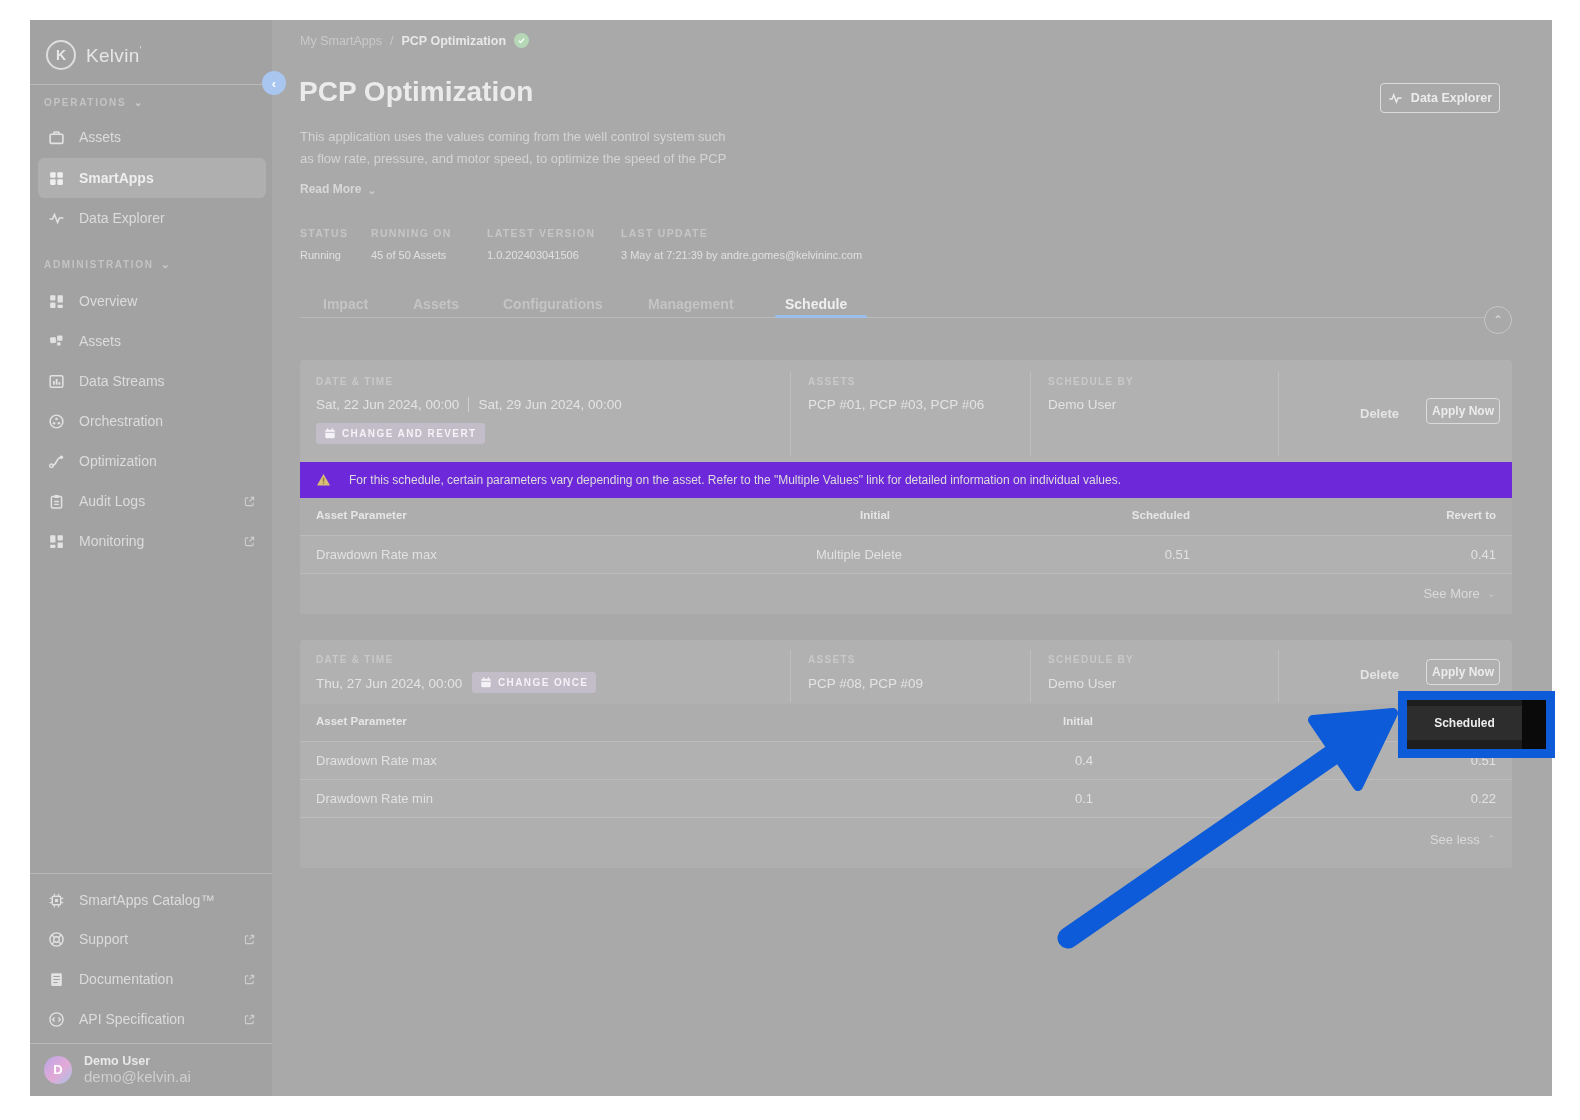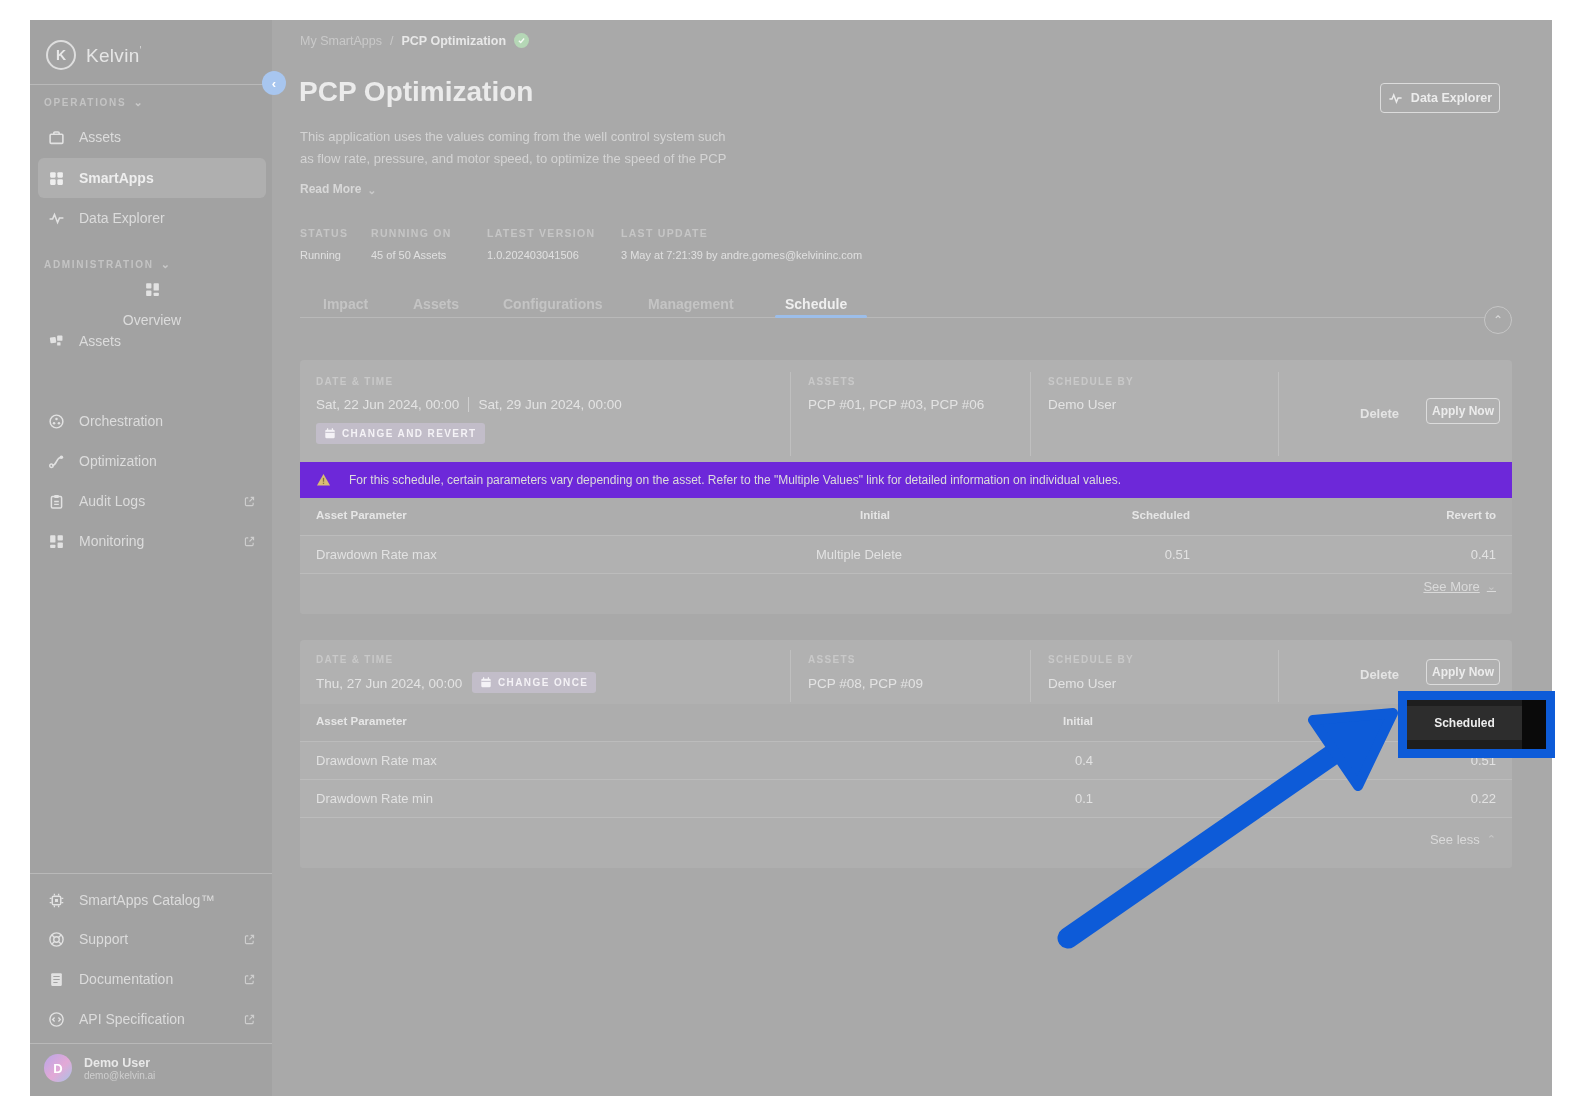--- a/index.html
+++ b/index.html
@@ -18,21 +18,21 @@
   .seclbl{display:flex;align-items:center;gap:7px;font-size:10px;font-weight:700;letter-spacing:1.7px;color:#c4c4c4;}
   .chev{font-size:11px;color:#c9c9c9;line-height:1;}
   .nav{display:flex;align-items:center;gap:14px;width:228px;height:40px;padding:0 10px;border-radius:6px;
     color:#dcdcdc;font-size:14px;}
   .nav.active{background:#afafaf;color:#eeeeee;font-weight:700;}
   .ic{width:17px;height:17px;flex:none;display:flex;align-items:center;justify-content:center;}
   .extic{margin-left:auto;display:flex;opacity:.85;}
   .avatar{width:28px;height:28px;border-radius:50%;background:linear-gradient(135deg,#b9a7e8,#e3a9d6 55%,#a7c3e8);
     color:#fff;display:flex;align-items:center;justify-content:center;font-size:13px;font-weight:700;}
   .uname{font-size:12.5px;font-weight:700;color:#e8e8e8;}
-  .uemail{font-size:10px;color:#cfcfcf;}
+  .uemail{font-size:15px;color:#cfcfcf;}
   .collapse{width:24px;height:24px;border-radius:50%;background:#a8c6ef;color:#ffffff;display:flex;align-items:center;
     justify-content:center;font-size:13px;font-weight:700;}
   
   .crumbRow{display:flex;align-items:center;gap:8px;font-size:12.5px;color:#c9c9c9;}
   .crumbCur{font-weight:700;color:#e8e8e8;}
   .checkBadge{width:15px;height:15px;border-radius:50%;background:#b5d7b6;display:flex;align-items:center;justify-content:center;}
   .pageTitle{font-size:28px;font-weight:700;color:#ebebeb;}
   .desc{font-size:13px;color:#d4d4d4;}
   .readMore{display:flex;align-items:flex-end;gap:6px;font-size:12px;font-weight:700;color:#d8d8d8;}
   .btn{display:flex;align-items:center;justify-content:center;gap:8px;border:1px solid #dcdcdc;border-radius:4px;
@@ -112,40 +112,53 @@
         </svg>
       </span>
     <span>Data Explorer</span>
   </div>
 
   <div class="ab seclbl" style="left:44px;top:259px;">
     <span>ADMINISTRATION</span>
     <span class="chev">⌄</span>
   </div>
 
-  <div class="ab nav" style="left:38px;top:281px;flex-direction:column;">
+  <div class="ab nav" style="left:38px;top:281px;">
     <span class="ic">
         <svg class="icon" width="17" height="17" viewBox="0 0 16 16" fill="#e2e2e2">
           <rect x="2" y="2" width="5" height="5" rx="0.8"></rect>
           <rect x="9" y="2" width="5" height="7" rx="0.8"></rect>
           <rect x="2" y="9" width="5" height="5" rx="0.8"></rect>
           <rect x="9" y="11" width="5" height="3" rx="0.8"></rect>
         </svg>
       </span>
     <span>Overview</span>
   </div>
   <div class="ab nav" style="left:38px;top:321px;">
     <span class="ic">
         <svg class="icon" width="17" height="17" viewBox="0 0 16 16" fill="#e2e2e2">
           <rect x="2" y="4" width="5.5" height="5.5" rx="0.8" transform="rotate(-8 4.7 6.7)"></rect>
           <rect x="8.6" y="2.4" width="5" height="5" rx="0.8"></rect>
           <rect x="8.6" y="8.6" width="3.2" height="3.2" rx="0.6"></rect>
         </svg>
       </span>
     <span>Assets</span>
+  </div>
+  <div class="ab nav" style="left:38px;top:361px;">
+    <span class="ic">
+        <svg class="icon" width="17" height="17" viewBox="0 0 16 16">
+          <rect x="2" y="2.5" width="12" height="11" rx="1.5" stroke="#e2e2e2" stroke-width="1.4" fill="none"></rect>
+          <g fill="#e2e2e2">
+            <rect x="4.7" y="7.6" width="1.7" height="3.4"></rect>
+            <rect x="7.3" y="5.6" width="1.7" height="5.4"></rect>
+            <rect x="9.9" y="8.6" width="1.7" height="2.4"></rect>
+          </g>
+        </svg>
+      </span>
+    <span>Data Streams</span>
   </div>
   <div class="ab nav" style="left:38px;top:401px;">
     <span class="ic">
         <svg class="icon" width="17" height="17" viewBox="0 0 16 16">
           <circle cx="8" cy="8" r="6" stroke="#e2e2e2" stroke-width="1.4" fill="none"></circle>
           <g fill="#e2e2e2">
             <circle cx="8" cy="5.6" r="1.2"></circle>
             <circle cx="5.7" cy="9.6" r="1.2"></circle>
             <circle cx="10.3" cy="9.6" r="1.2"></circle>
           </g>
@@ -380,21 +393,21 @@
       <span class="th" style="right:322px;top:11px;">Scheduled</span>
       <span class="th" style="right:16px;top:11px;">Revert to</span>
     </div>
     <div class="ab rowBand" style="left:0;top:175px;width:1212px;height:38px;border-top:1px solid #bcbcbc;">
       <span class="td" style="left:16px;top:11px;">Drawdown Rate max</span>
       <span class="td" style="right:610px;top:11px;">Multiple Delete</span>
       <span class="td" style="right:322px;top:11px;">0.51</span>
       <span class="td" style="right:16px;top:11px;">0.41</span>
     </div>
     <div class="ab footBand" style="left:0;top:213px;width:1212px;height:41px;border-top:1px solid #bcbcbc;">
-      <span class="seeLink ab" style="right:16px;top:5px;text-decoration:underline;">
+      <span class="seeLink ab" style="right:16px;top:12px;">
         <span>See More</span>
         <span class="chev">⌄</span>
       </span>
     </div>
   </div>
 
   <div class="ab card" style="left:300px;top:640px;width:1212px;height:228px;">
     <div class="ab vl" style="left:490px;top:10px;height:52px;"></div>
     <div class="ab vl" style="left:730px;top:10px;height:52px;"></div>
     <div class="ab vl" style="left:978px;top:10px;height:52px;"></div>

